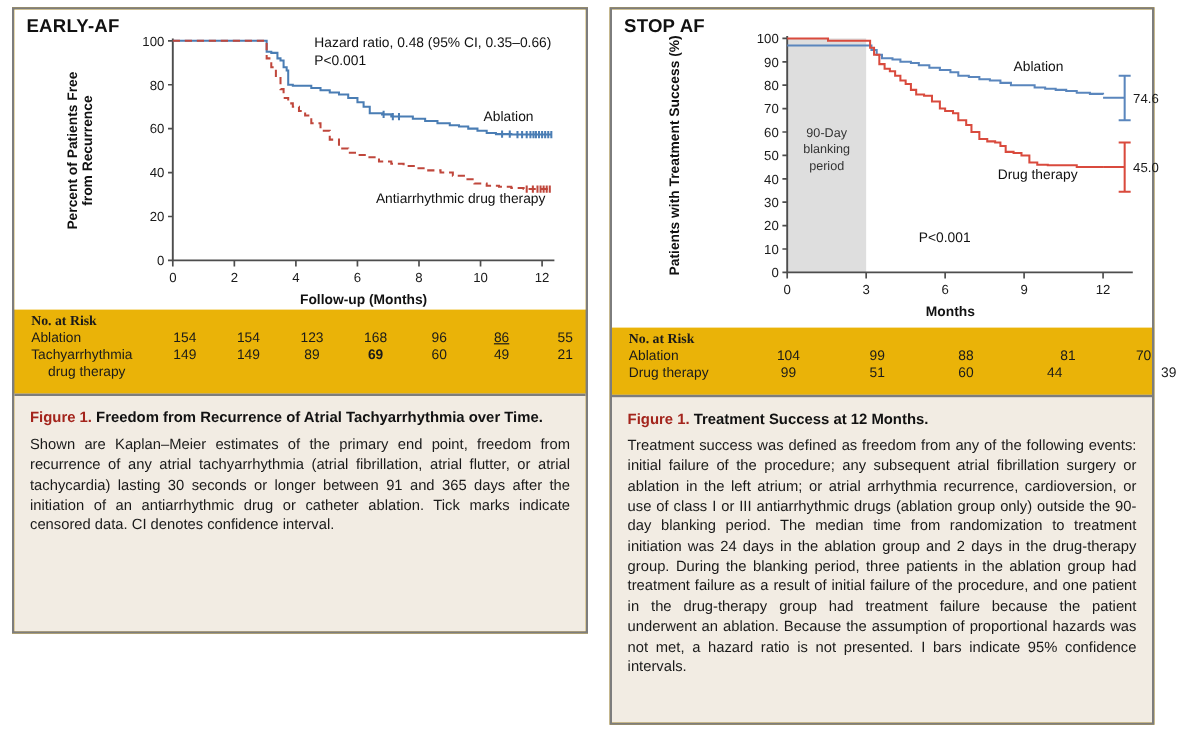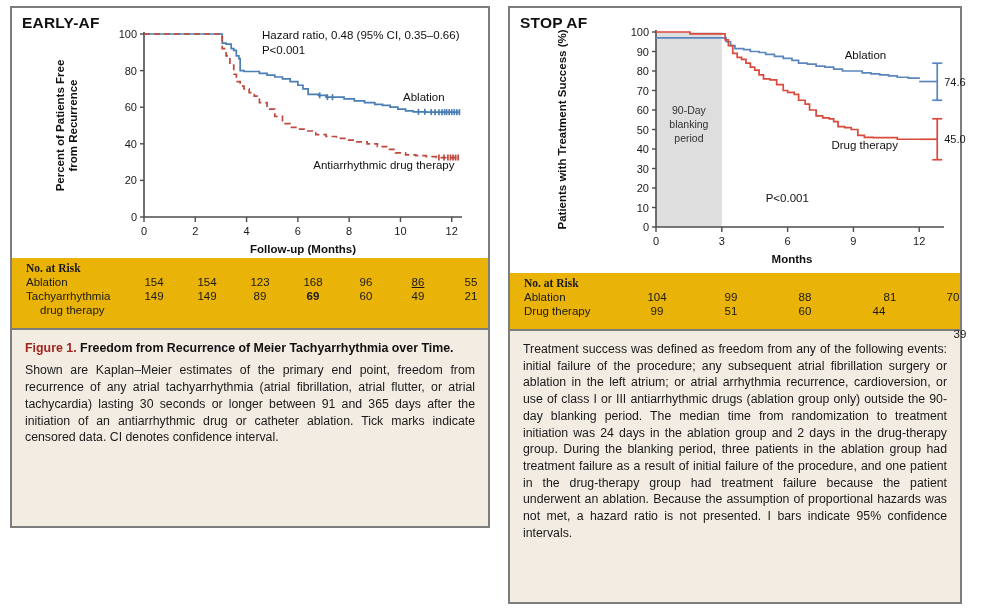--- a/index.html
+++ b/index.html
@@ -123,21 +123,21 @@
       <span class="risk-val" style="left:445px;">21</span>
     </div>
     <div class="risk-row">
       <span class="risk-cont" style="left:14px;">drug therapy</span>
     </div>
   </div>
 
   <div class="caption-box">
     <div class="cap-head">
       <span class="cap-fignum">Figure 1.</span>
-      <span class="cap-title">Freedom from Recurrence of Meier Tachyarrhythmia over Time.</span>
+      <span class="cap-title">Freedom from Recurrence of Atrial Tachyarrhythmia over Time.</span>
     </div>
     <div class="cap-body">Shown are Kaplan–Meier estimates of the primary end point, freedom from recurrence of any atrial tachyarrhythmia (atrial fibrillation, atrial flutter, or atrial tachycardia) lasting 30 seconds or longer between 91 and 365 days after the initiation of an antiarrhythmic drug or catheter ablation. Tick marks indicate censored data. CI denotes confidence interval.</div>
   </div>
 </div>
 
 <div class="figure-wrap" id="fig-right">
 
   <div class="chart-area" style="height:265px;">
     <div class="panel-title" style="left:10px;top:6px;">STOP AF</div>
     <svg id="svg-right" width="478" height="265" viewBox="0 0 478 265">
@@ -207,20 +207,24 @@
       <span class="risk-val" style="left:281px;">88</span>
       <span class="risk-val" style="left:339px;margin-left:27px;">81</span>
       <span class="risk-val" style="left:429px;">70</span>
     </div>
     <div class="risk-row">
       <span class="risk-label">Drug therapy</span>
       <span class="risk-val" style="left:133px;">99</span>
       <span class="risk-val" style="left:207px;">51</span>
       <span class="risk-val" style="left:281px;">60</span>
       <span class="risk-val" style="left:355px;">44</span>
-      <span class="risk-val" style="left:436px;margin-top:23px;">39</span>
+      <span class="risk-val" style="left:450px;">39</span>
     </div>
   </div>
 
   <div class="caption-box">
+    <div class="cap-head">
+      <span class="cap-fignum">Figure 1.</span>
+      <span class="cap-title">Treatment Success at 12 Months.</span>
+    </div>
     <div class="cap-body">Treatment success was defined as freedom from any of the following events: initial failure of the procedure; any subsequent atrial fibrillation surgery or ablation in the left atrium; or atrial arrhythmia recurrence, cardioversion, or use of class I or III antiarrhythmic drugs (ablation group only) outside the 90-day blanking period. The median time from randomization to treatment initiation was 24 days in the ablation group and 2 days in the drug-therapy group. During the blanking period, three patients in the ablation group had treatment failure as a result of initial failure of the procedure, and one patient in the drug-therapy group had treatment failure because the patient underwent an ablation. Because the assumption of proportional hazards was not met, a hazard ratio is not presented. I bars indicate 95% confidence intervals.</div>
   </div>
 </div>
 
 </body></html>

